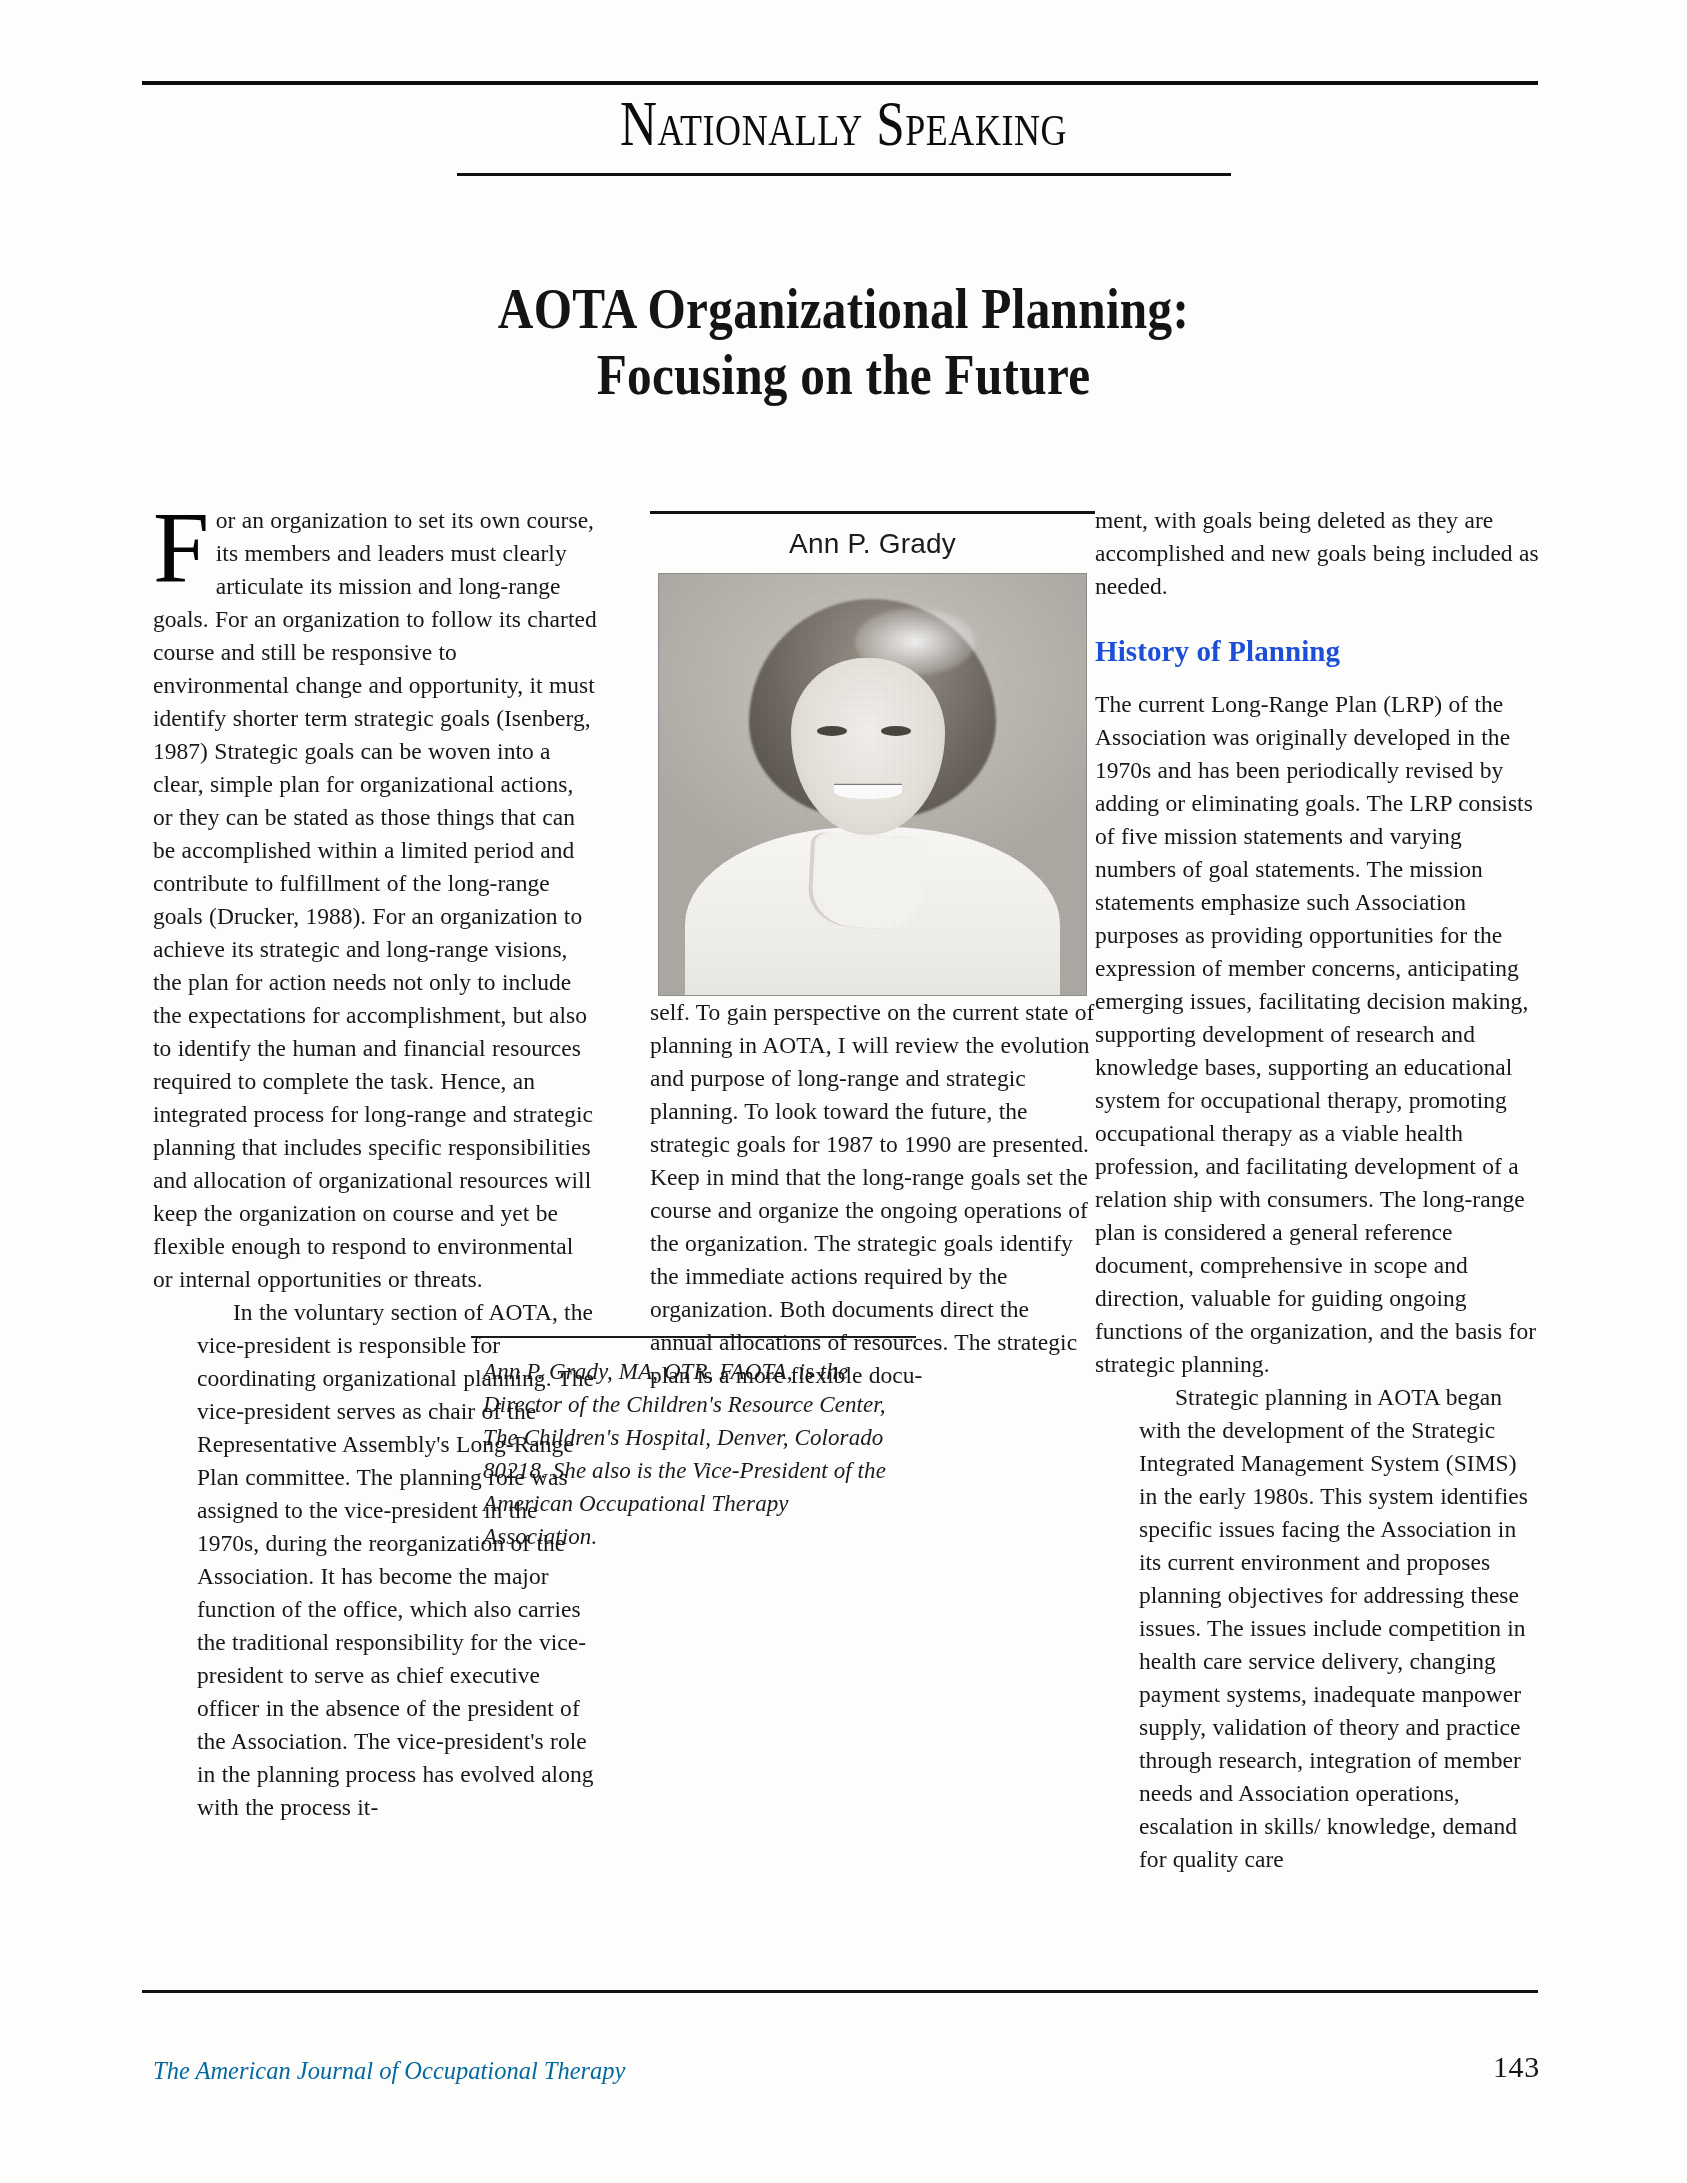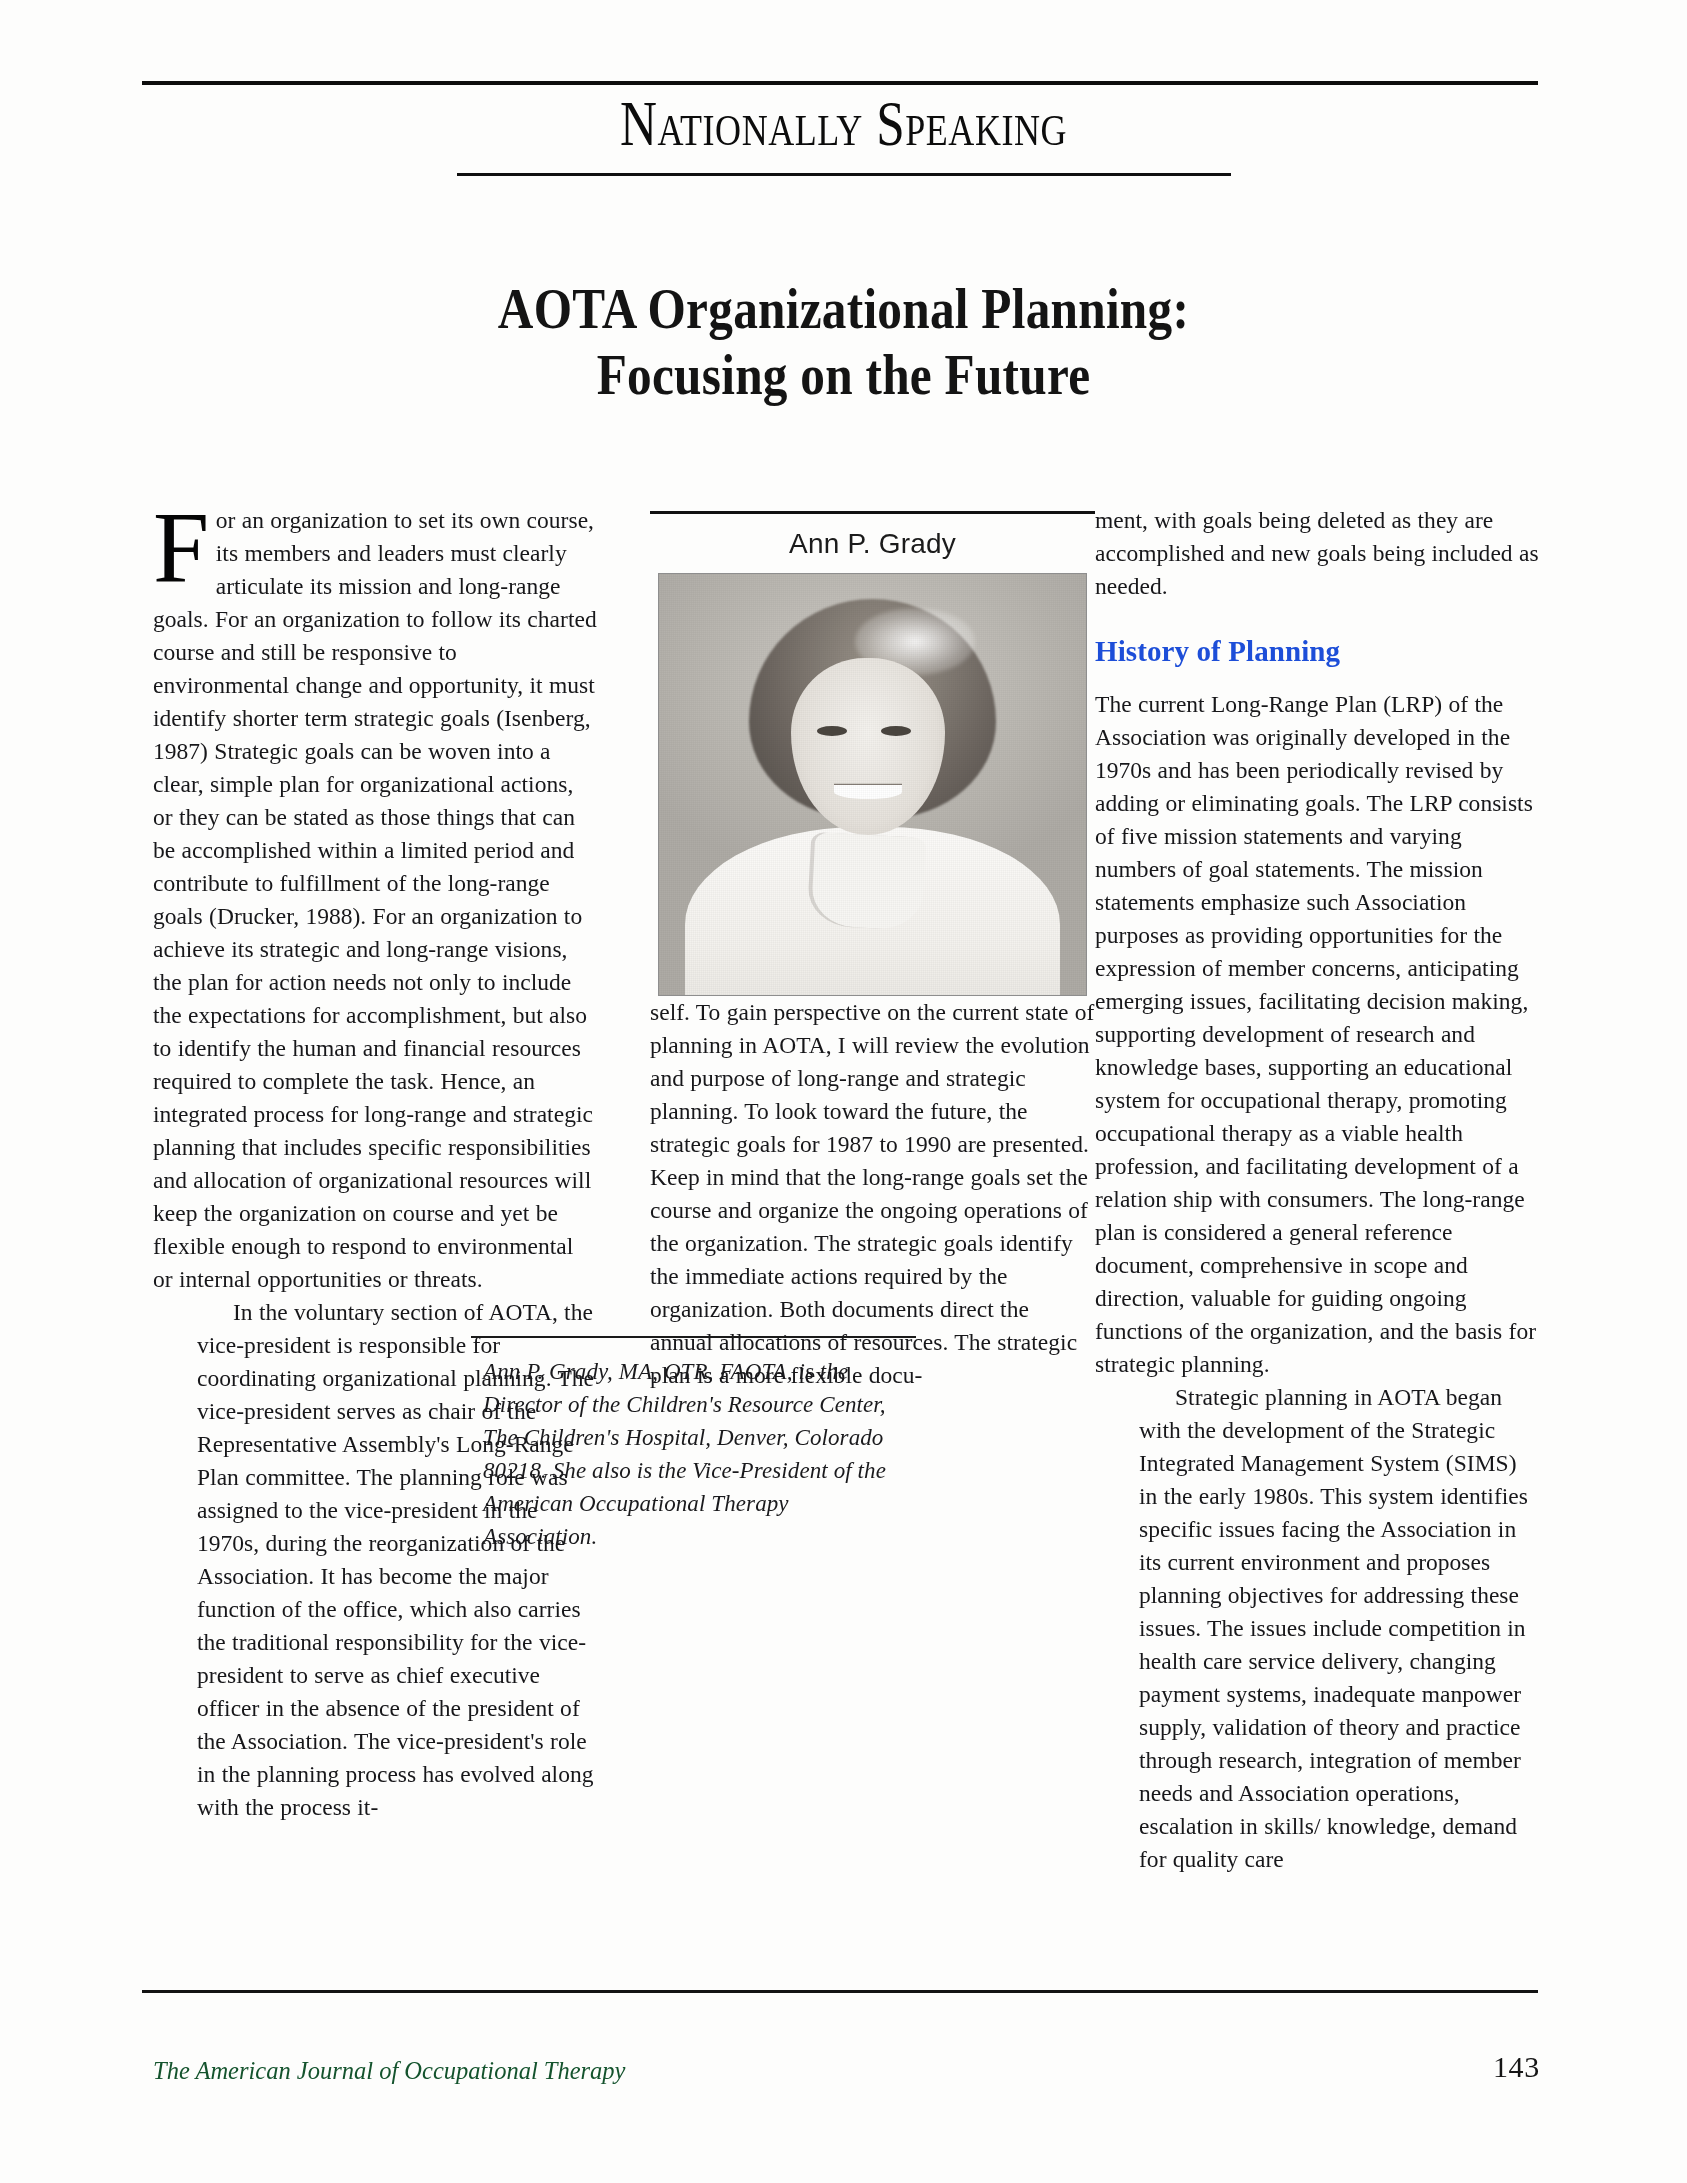--- a/index.html
+++ b/index.html
@@ -259,21 +259,21 @@
     height: 2.6px;
     background: #131313;
   }
   .footer-journal {
     position: absolute;
     left: 153px;
     top: 2056px;
     font-style: italic;
     font-size: 24.5px;
     line-height: 29px;
-    color: #14532d;
+    color: #0369a1;
   }
   .footer-page {
     position: absolute;
     right: 147px;
     top: 2050px;
     font-size: 30px;
     line-height: 34px;
     color: #151515;
     letter-spacing: 0.7px;
   }

